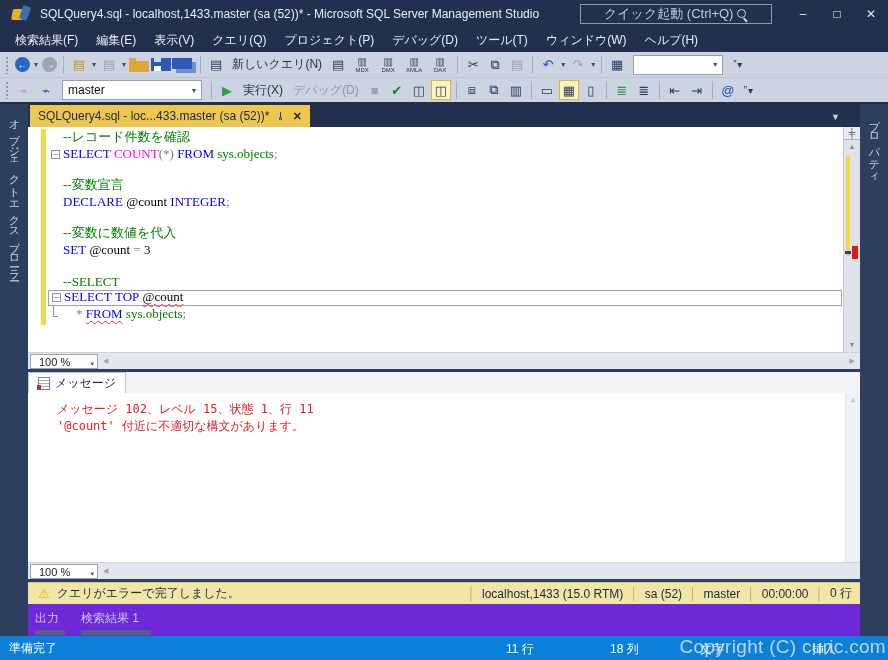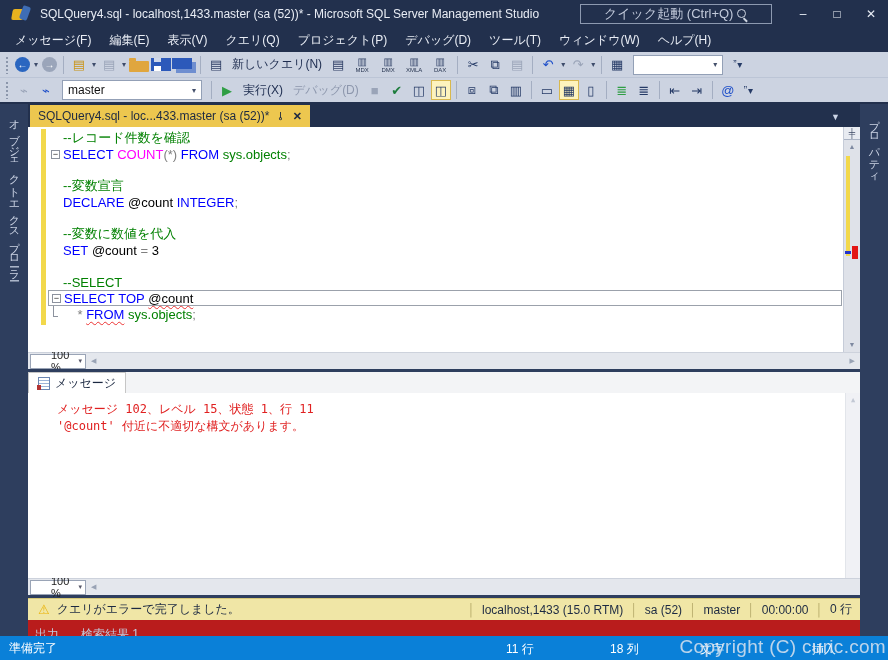--- a/index.html
+++ b/index.html
@@ -58,60 +58,60 @@
 
   .tabstrip{height:23px;flex:none;display:flex;align-items:flex-end;position:relative;background:#22304d}
   .doctab{height:22px;background:#edc74f;color:#1c2942;font-size:12px;display:flex;align-items:center;padding:0 8px;gap:7px;margin-left:2px;white-space:nowrap}
   .pin{display:inline-block;transform:rotate(90deg);font-size:11px;line-height:10px}
   .tclose{font-size:11px;font-weight:bold}
   .tabddn{position:absolute;right:20px;bottom:5px;color:#cdd5e6;font-size:9px}
 
   .editor{height:225px;flex:none;position:relative;background:#fff;overflow:hidden}
   .chbar{position:absolute;left:13px;top:2px;width:5px;height:196px;background:#f2d84b}
   .lines{position:absolute;left:20px;top:3px;right:18px}
-  .code-line{display:flex;height:16px;align-items:center;font-family:Liberation Sans, sans-serif;font-size:13px;white-space:pre;color:#000}
+  .code-line{display:flex;height:16px;align-items:flex-end;font-family:Liberation Serif, serif;font-size:13px;white-space:pre;color:#000}
   .code-line.boxed{border:1px solid #9ba1ab}
   .fold{width:15px;min-width:15px;height:16px;display:flex;align-items:center;justify-content:center}
   .fm{width:9px;height:9px;border:1px solid #8c929e;font-size:9px;line-height:7px;text-align:center;color:#222;background:#fff}
   .ftail{width:5px;height:11px;border-left:1px solid #8c929e;border-bottom:1px solid #8c929e;margin-bottom:6px}
   .kw{color:#0000ff}.cm{color:#008000}.fn{color:#ff00ff}.gr{color:#7f7f7f}.sys{color:#008000}.pl{color:#000}
   .sq{text-decoration:underline wavy #ec3333 1px;text-underline-offset:2px}
 
   .vscroll{position:absolute;right:0;top:0;bottom:0;width:17px;background:#dfe2e9;border-left:1px solid #c6ccd8}
   .vsplit{height:13px;background:#e8ebf1;border-bottom:1px solid #aab3c4;text-align:center;font-size:9px;line-height:12px;color:#3c4964}
   .varr{height:14px;text-align:center;font-size:7px;color:#7e89a0;line-height:14px}
   .vtrack{position:absolute;top:27px;bottom:14px;left:0;right:0}
   .vdown{position:absolute;bottom:0;left:0;right:0}
   .vann{position:absolute;left:2px;top:2px;width:4px;height:100px;background:#f2d84b}
   .vred{position:absolute;right:2px;top:92px;width:6px;height:13px;background:#e31515}
   .vblue{position:absolute;left:1px;top:97px;width:6px;height:3px;background:#2233cc}
 
   .hbar{height:17px;flex:none;background:#e4e7ed;display:flex;align-items:center;border-top:1px solid #cdd2dc}
-  .zoomctl{width:56px;height:15px;background:#fff;border:1px solid #9aa4b6;margin-left:2px;display:flex;align-items:center;font-size:11px;padding-left:20px;color:#222;flex:none}
+  .zoomctl{width:68px;height:15px;background:#fff;border:1px solid #9aa4b6;margin-left:2px;display:flex;align-items:flex-end;font-size:11px;padding-left:8px;color:#222;flex:none}
   .zcar{margin-left:auto;font-size:7px;color:#556;padding-right:3px}
   .harr{font-size:7px;color:#99a3b5;padding:0 5px}
   .htrack{flex:1;height:100%}
 
   .gapband{height:3px;flex:none;background:#2e3e5e}
 
   .msgtabs{height:21px;flex:none;background:#f3f4f6;display:flex;align-items:flex-start}
   .msgtab{height:21px;border:1px solid #c6c6c6;border-bottom:none;background:#fff;display:flex;align-items:center;gap:5px;padding:0 9px;font-size:12px;color:#1c2942}
   .msgico{width:12px;height:13px;border:1px solid #6b86b2;background:repeating-linear-gradient(180deg,#fff 0 2px,#9db4d8 2px 3px);position:relative}
   .msgico::after{content:"";position:absolute;left:-2px;bottom:-1px;width:4px;height:5px;background:#b23333}
   .msgcontent{flex:1;min-height:0;background:#fff;position:relative;padding:8px 20px 0 29px;font-family:"DejaVu Sans Mono","Liberation Mono",monospace;font-size:12px;color:#e02020;line-height:17px}
   .msv{position:absolute;right:0;top:0;bottom:0;width:15px;background:#f0f1f5;border-left:1px solid #e2e5ea;text-align:center}
   .msv .varr{color:#c2c8d4}
 
   .infobar{height:22px;flex:none;background:#f0e6a6;display:flex;align-items:center;font-size:12px;color:#1c2942;border-top:1px solid #d6c878;margin-top:3px}
   .warn{color:#eab308;font-size:13px;margin:0 7px 0 10px}
   .isegs{margin-left:auto;display:flex;align-items:center;padding-right:8px}
   .iseg{white-space:nowrap}
   .isep{color:#b7ab6b;padding:0 7px}
 
-  .bottomarea{height:16px;flex:none;background:#b91c1c;display:flex;gap:16px;padding:6px 0 0 7px}
+  .bottomarea{height:32px;flex:none;background:#6d28d9;display:flex;gap:16px;padding:6px 0 0 7px}
   .btab{display:flex;flex-direction:column;font-size:12px;color:#c3cbdc;white-space:nowrap}
   .bbar{height:5px;background:#51607f;margin-top:3px}
 
   
   .statusbar{height:24px;flex:none;background:#0a80d8;color:#fff;font-size:12px;position:relative;display:flex;align-items:center}
   .ready{margin-left:9px}
   .sb-abs{position:absolute;top:5px;white-space:nowrap}
   .sb-line{left:506px}.sb-col{left:610px}.sb-char{left:700px}.sb-mode{left:812px}
   .watermark{position:absolute;right:2px;top:0px;font-size:19px;color:rgba(219,227,239,0.85);letter-spacing:0.3px;white-space:nowrap}
 </style>
@@ -128,21 +128,21 @@
       <span class="mag"></span>
     </div>
     <div class="wbtns">
       <span class="wbtn">–</span>
       <span class="wbtn">□</span>
       <span class="wbtn">✕</span>
     </div>
   </div>
 
   <div class="menubar" id="menubar">
-      <span class="mitem">メッセージ(F)</span>
+      <span class="mitem">検索結果(F)</span>
       <span class="mitem">編集(E)</span>
       <span class="mitem">表示(V)</span>
       <span class="mitem">クエリ(Q)</span>
       <span class="mitem">プロジェクト(P)</span>
       <span class="mitem">デバッグ(D)</span>
       <span class="mitem">ツール(T)</span>
       <span class="mitem">ウィンドウ(W)</span>
       <span class="mitem">ヘルプ(H)</span>
     </div>
 

